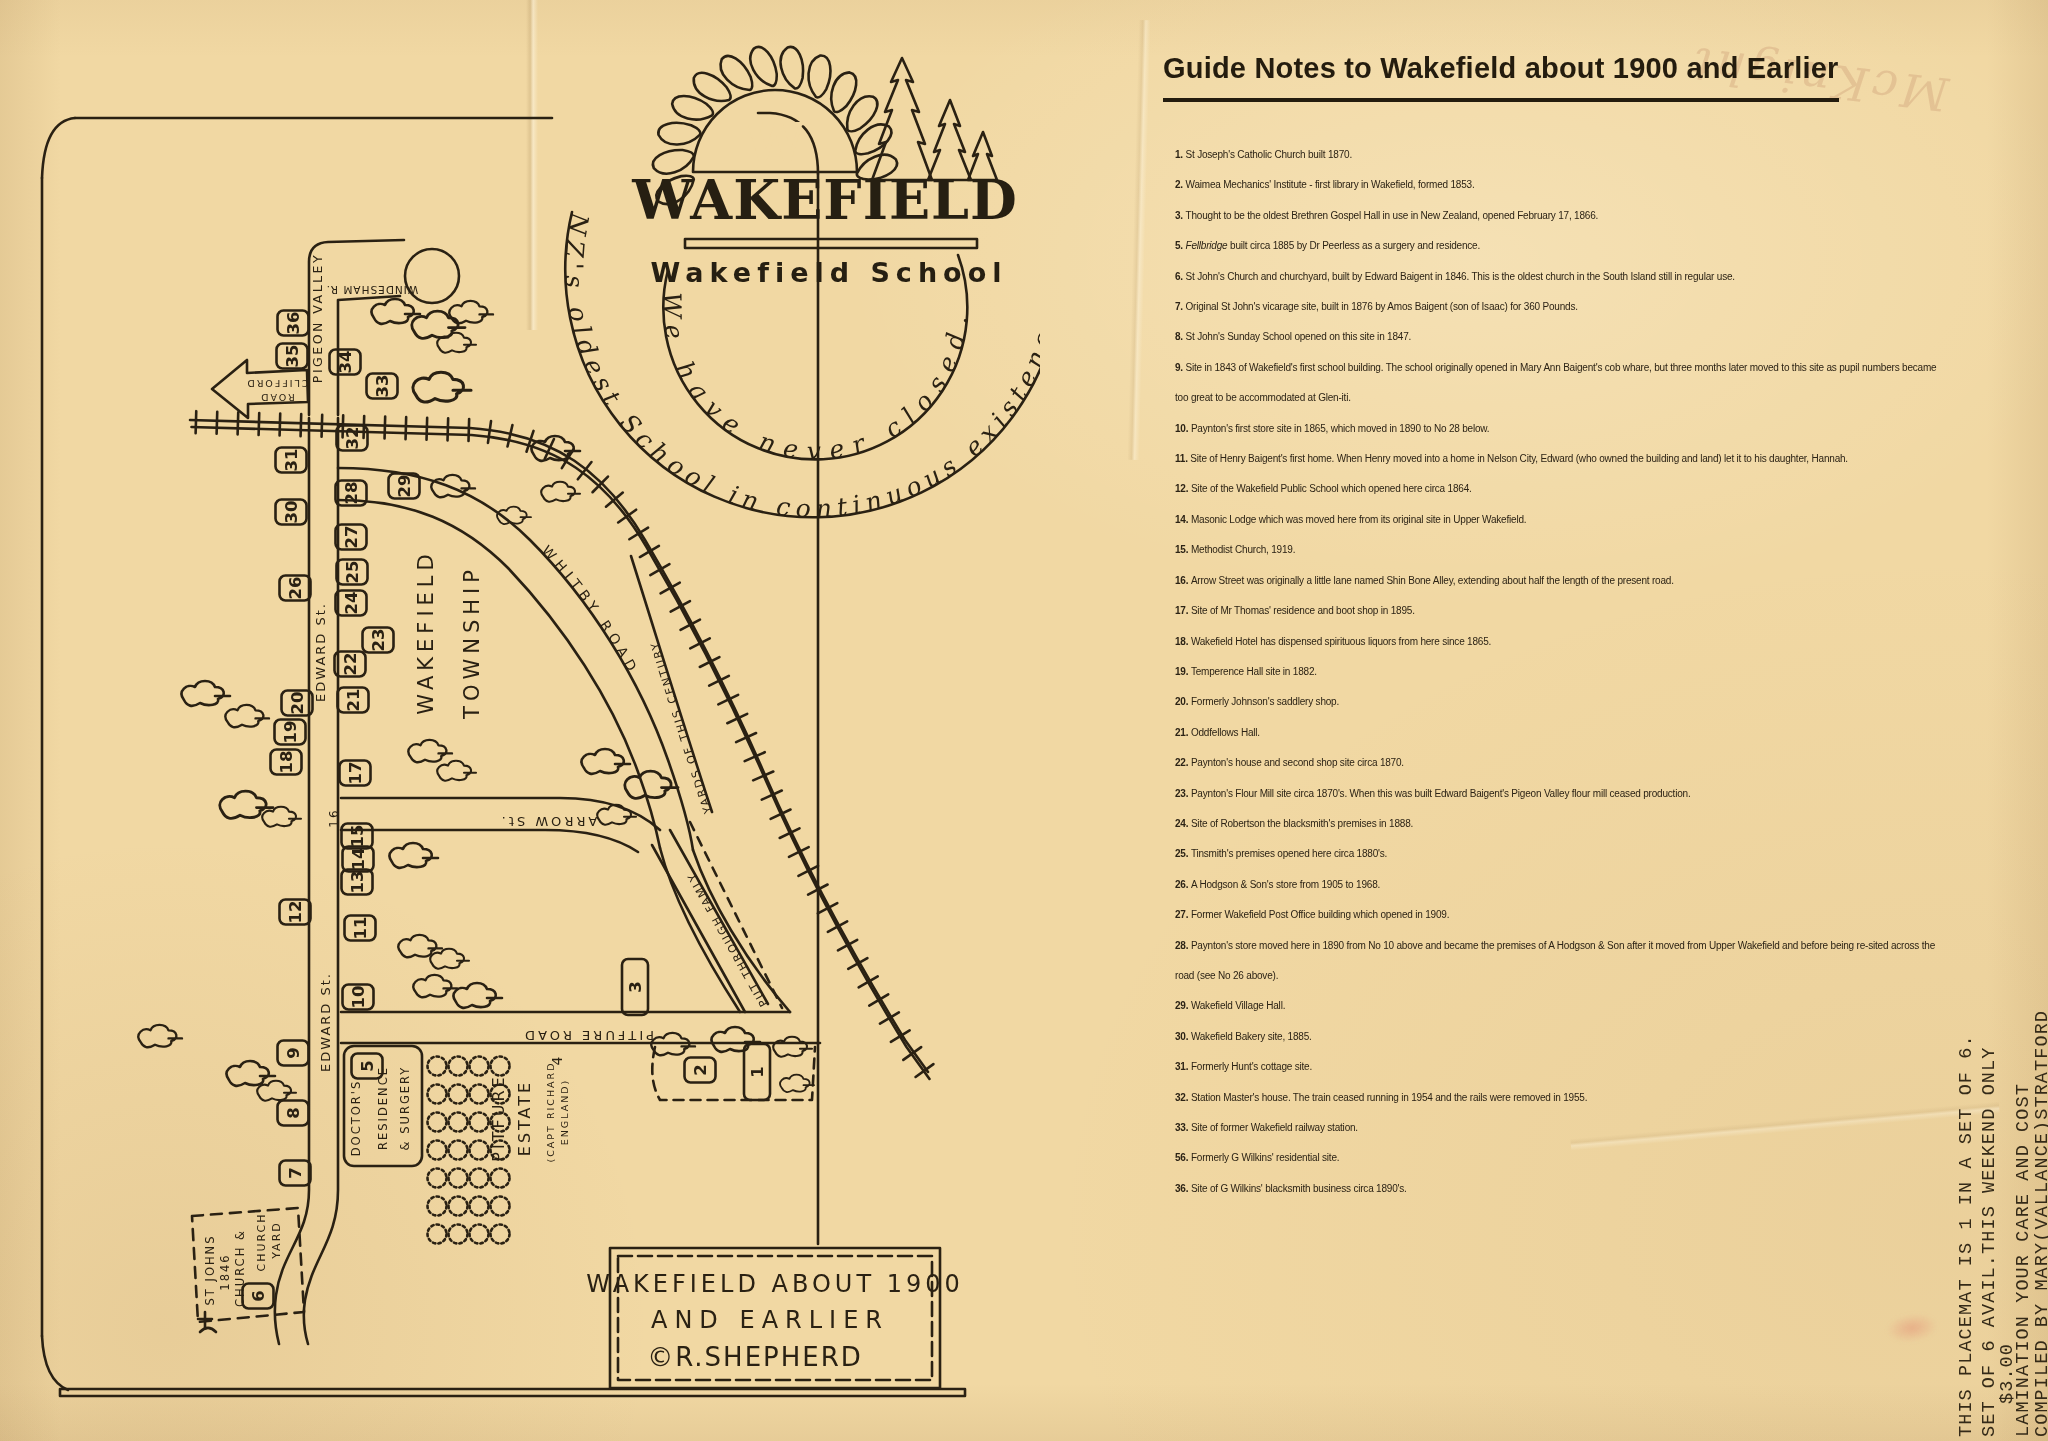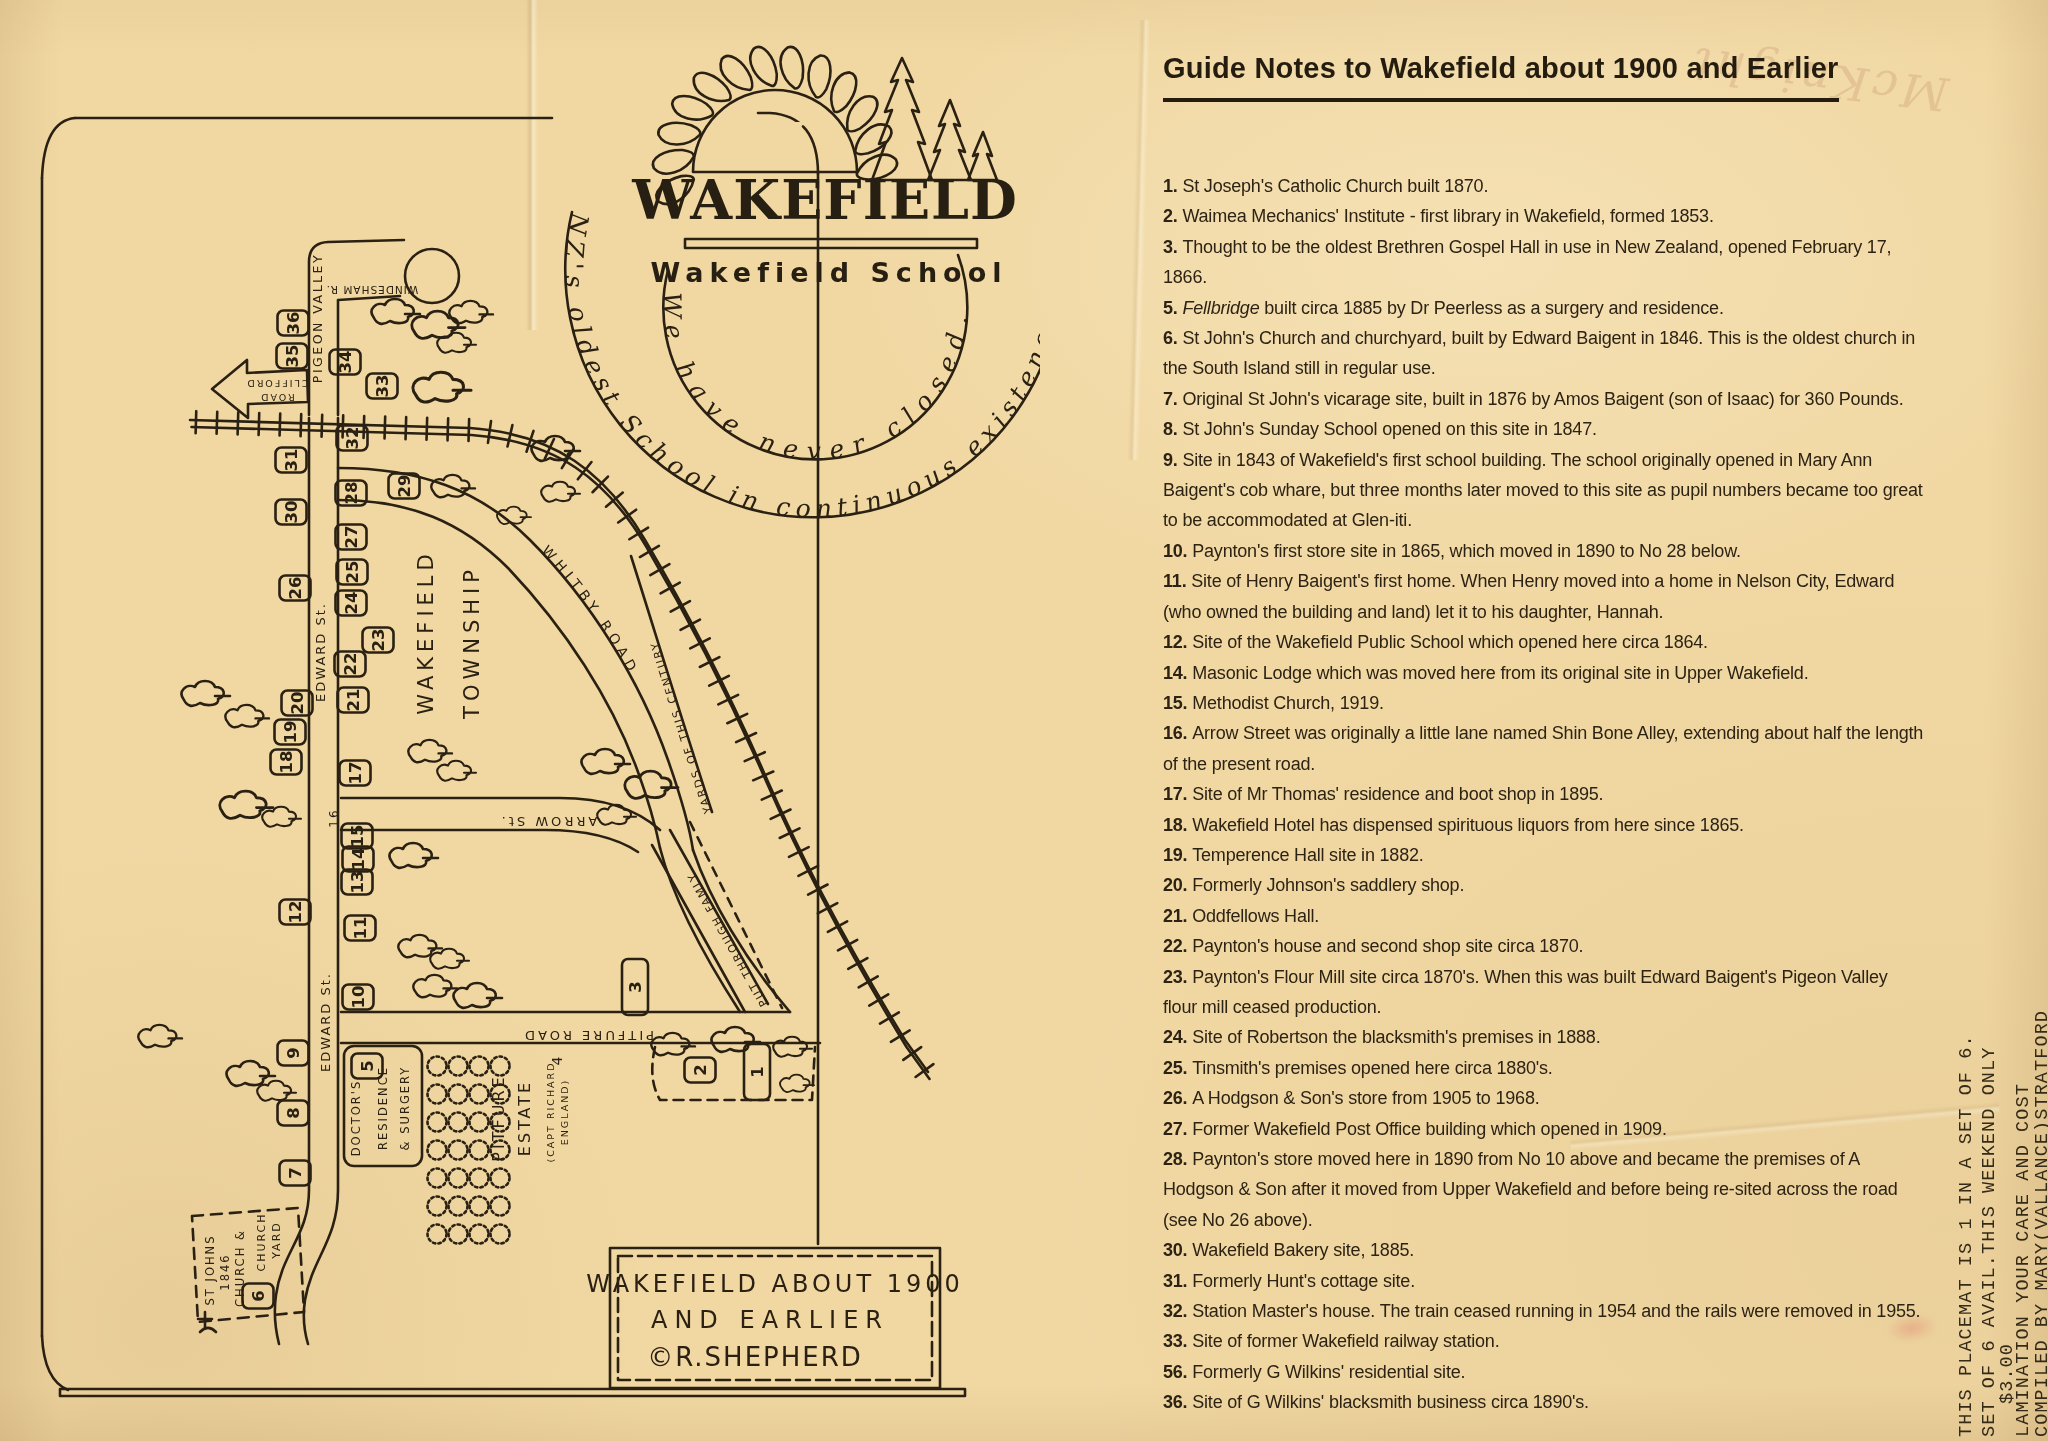--- a/index.html
+++ b/index.html
@@ -24,22 +24,22 @@
   #smudge{position:absolute;left:1886px;top:1314px;width:52px;height:28px;transform:rotate(-8deg);
     background:radial-gradient(ellipse at center,rgba(224,118,102,.38),rgba(224,118,102,0) 70%);filter:blur(2px);}
   #watermark{position:absolute;left:1688px;top:52px;transform:rotate(187deg);
     font-family:"DejaVu Serif",serif;font-style:italic;font-size:46px;letter-spacing:4px;
     color:rgba(205,158,118,.38);white-space:nowrap;}
 
   
   #notes{position:absolute;left:1163px;top:52px;width:790px;color:#241c0e;}
   #notes-heading{display:inline-block;font-size:29px;font-weight:bold;letter-spacing:.2px;
     color:#241c0e;border-bottom:4px solid #241c0e;padding-bottom:13px;}
-  #notes-list{position:absolute;left:0;top:88px;width:762px;
-    font-size:18px;line-height:30.4px;letter-spacing:-.2px;color:#2c2315;margin-top:31px;}
+  #notes-list{position:absolute;left:12px;top:88px;width:762px;
+    font-size:10px;line-height:30.4px;letter-spacing:-.2px;color:#2c2315;}
   .note-item b{font-weight:bold;}
   .note-item i{font-style:italic;}
 
   
   .vline{position:absolute;transform-origin:0 0;transform:rotate(-90deg);
     font-family:"Liberation Mono",monospace;font-size:18.5px;letter-spacing:1.1px;
     color:#342a18;white-space:nowrap;}
 
   
   #map{position:absolute;left:0;top:0;}
@@ -506,20 +506,21 @@
       <div class="note-item"><b>19. </b>Temperence Hall site in 1882.</div>
       <div class="note-item"><b>20. </b>Formerly Johnson's saddlery shop.</div>
       <div class="note-item"><b>21. </b>Oddfellows Hall.</div>
       <div class="note-item"><b>22. </b>Paynton's house and second shop site circa 1870.</div>
       <div class="note-item"><b>23. </b>Paynton's Flour Mill site circa 1870's. When this was built Edward Baigent's Pigeon Valley flour mill ceased production.</div>
       <div class="note-item"><b>24. </b>Site of Robertson the blacksmith's premises in 1888.</div>
       <div class="note-item"><b>25. </b>Tinsmith's premises opened here circa 1880's.</div>
       <div class="note-item"><b>26. </b>A Hodgson &amp; Son's store from 1905 to 1968.</div>
       <div class="note-item"><b>27. </b>Former Wakefield Post Office building which opened in 1909.</div>
       <div class="note-item"><b>28. </b>Paynton's store moved here in 1890 from No 10 above and became the premises of A Hodgson &amp; Son after it moved from Upper Wakefield and before being re-sited across the road (see No 26 above).</div>
+      <div class="note-item"><b>29. </b>Wakefield Village Hall.</div>
       <div class="note-item"><b>30. </b>Wakefield Bakery site, 1885.</div>
       <div class="note-item"><b>31. </b>Formerly Hunt's cottage site.</div>
       <div class="note-item"><b>32. </b>Station Master's house. The train ceased running in 1954 and the rails were removed in 1955.</div>
       <div class="note-item"><b>33. </b>Site of former Wakefield railway station.</div>
       <div class="note-item"><b>56. </b>Formerly G Wilkins' residential site.</div>
       <div class="note-item"><b>36. </b>Site of G Wilkins' blacksmith business circa 1890's.</div>
     </div>
 </div>
 
 <div id="sidebar-lines">

